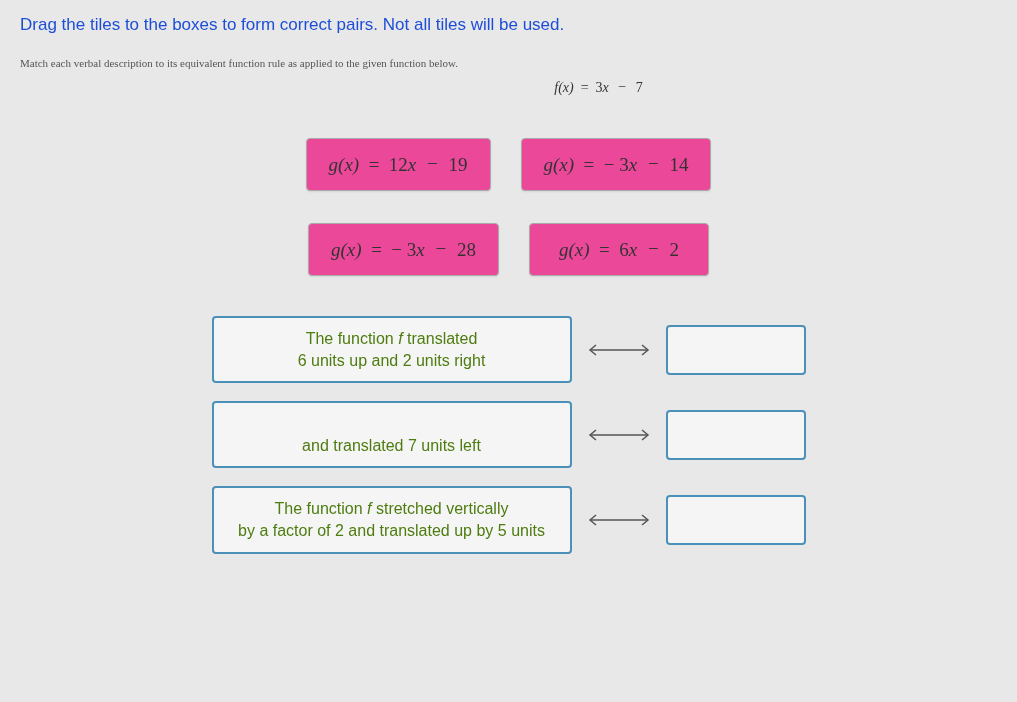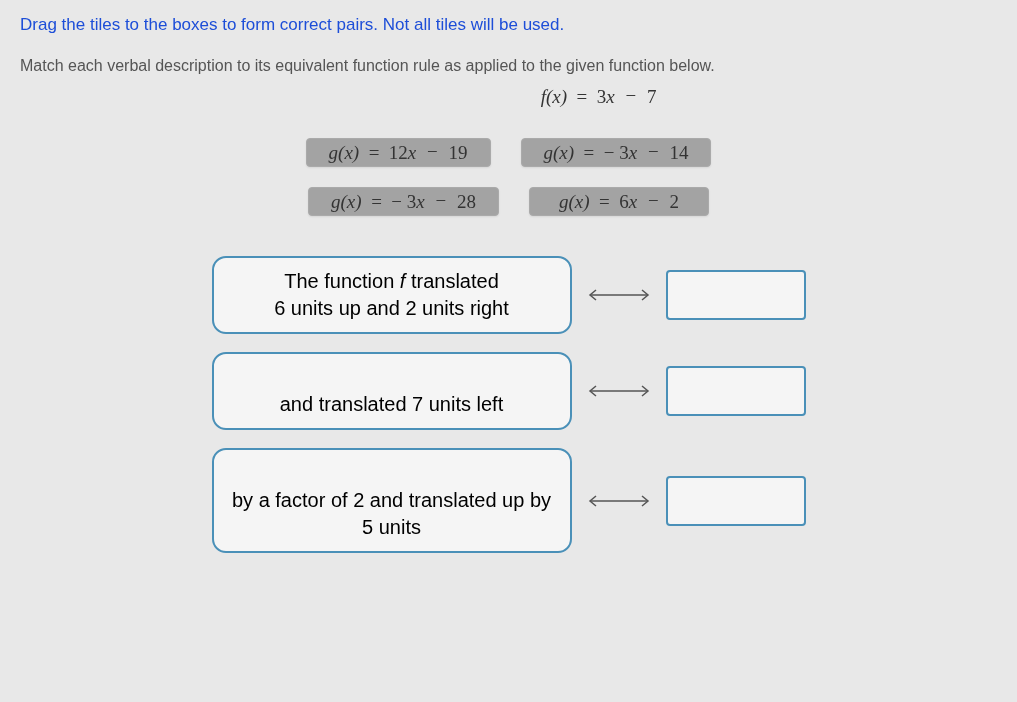--- a/index.html
+++ b/index.html
@@ -13,27 +13,28 @@
       padding: 15px 20px;
       color: #444;
       width: 1017px;
     }
     .instruction {
       font-size: 17px;
       color: #1d4ed8;
       margin-bottom: 22px;
     }
     .instruction2 {
-      font-size: 16px;
+      font-size: 11px;
       color: #555;
       margin-bottom: 1px;
+      font-family: Liberation Serif, serif;
     }
     .center-formula {
       text-align: center;
-      font-size: 19px;
+      font-size: 14px;
       color: #333;
       margin: 10px 0 30px 0;
       font-family: 'Times New Roman', serif;
       padding-left: 180px;
     }
     .center-formula .italic {
       font-style: italic;
     }
     .minus {
       margin: 0 6px;
@@ -45,56 +46,57 @@
       align-items: center;
       gap: 20px;
       margin-bottom: 40px;
     }
     .tiles-row {
       display: flex;
       gap: 30px;
       justify-content: center;
     }
     .tile {
-      background: #a3a3a3;
+      background: #ec4899;
       border: 1px solid #aaa;
       border-radius: 4px;
-      padding: 2px 22px;
+      padding: 14px 22px;
       font-size: 19px;
       color: #333;
       font-family: 'Times New Roman', serif;
       cursor: move;
       white-space: nowrap;
       min-width: 180px;
       text-align: center;
       box-shadow: 0 1px 2px rgba(0,0,0,0.08);
+      margin-top: 12px;
     }
     .tile .italic {
       font-style: italic;
     }
     .pairs-area {
       display: flex;
       flex-direction: column;
       align-items: center;
       gap: 18px;
     }
     .pair-row {
       display: flex;
       align-items: center;
       gap: 12px;
     }
     .description-box {
       width: 360px;
       padding: 10px 14px;
       border: 2px solid #4a90b8;
-      border-radius: 14px;
+      border-radius: 4px;
       background: #f5f5f5;
       text-align: center;
-      font-size: 20px;
-      color: #000000;
+      font-size: 16px;
+      color: #4d7c0f;
       line-height: 1.35;
     }
     .description-box .italic {
       font-style: italic;
     }
     .arrow {
       width: 70px;
       height: 24px;
       display: flex;
       align-items: center;
@@ -189,21 +191,21 @@
           <polyline points="12,3 6,8 12,13" fill="none" stroke="#555" stroke-width="1.5"></polyline>
           <polyline points="58,3 64,8 58,13" fill="none" stroke="#555" stroke-width="1.5"></polyline>
         </svg>
     </div>
     <div class="drop-zone"></div>
   </div>
 
 
   <div class="pair-row">
     <div class="description-box">
-      <br>
+      <span>The function <span class="italic">f</span> stretched vertically</span><br>
       <span>by a factor of 2 and translated up by 5 units</span>
     </div>
     <div class="arrow">
       <svg viewBox="0 0 70 16">
           <line x1="6" y1="8" x2="64" y2="8" stroke="#555" stroke-width="1.5"></line>
           <polyline points="12,3 6,8 12,13" fill="none" stroke="#555" stroke-width="1.5"></polyline>
           <polyline points="58,3 64,8 58,13" fill="none" stroke="#555" stroke-width="1.5"></polyline>
         </svg>
     </div>
     <div class="drop-zone"></div>

